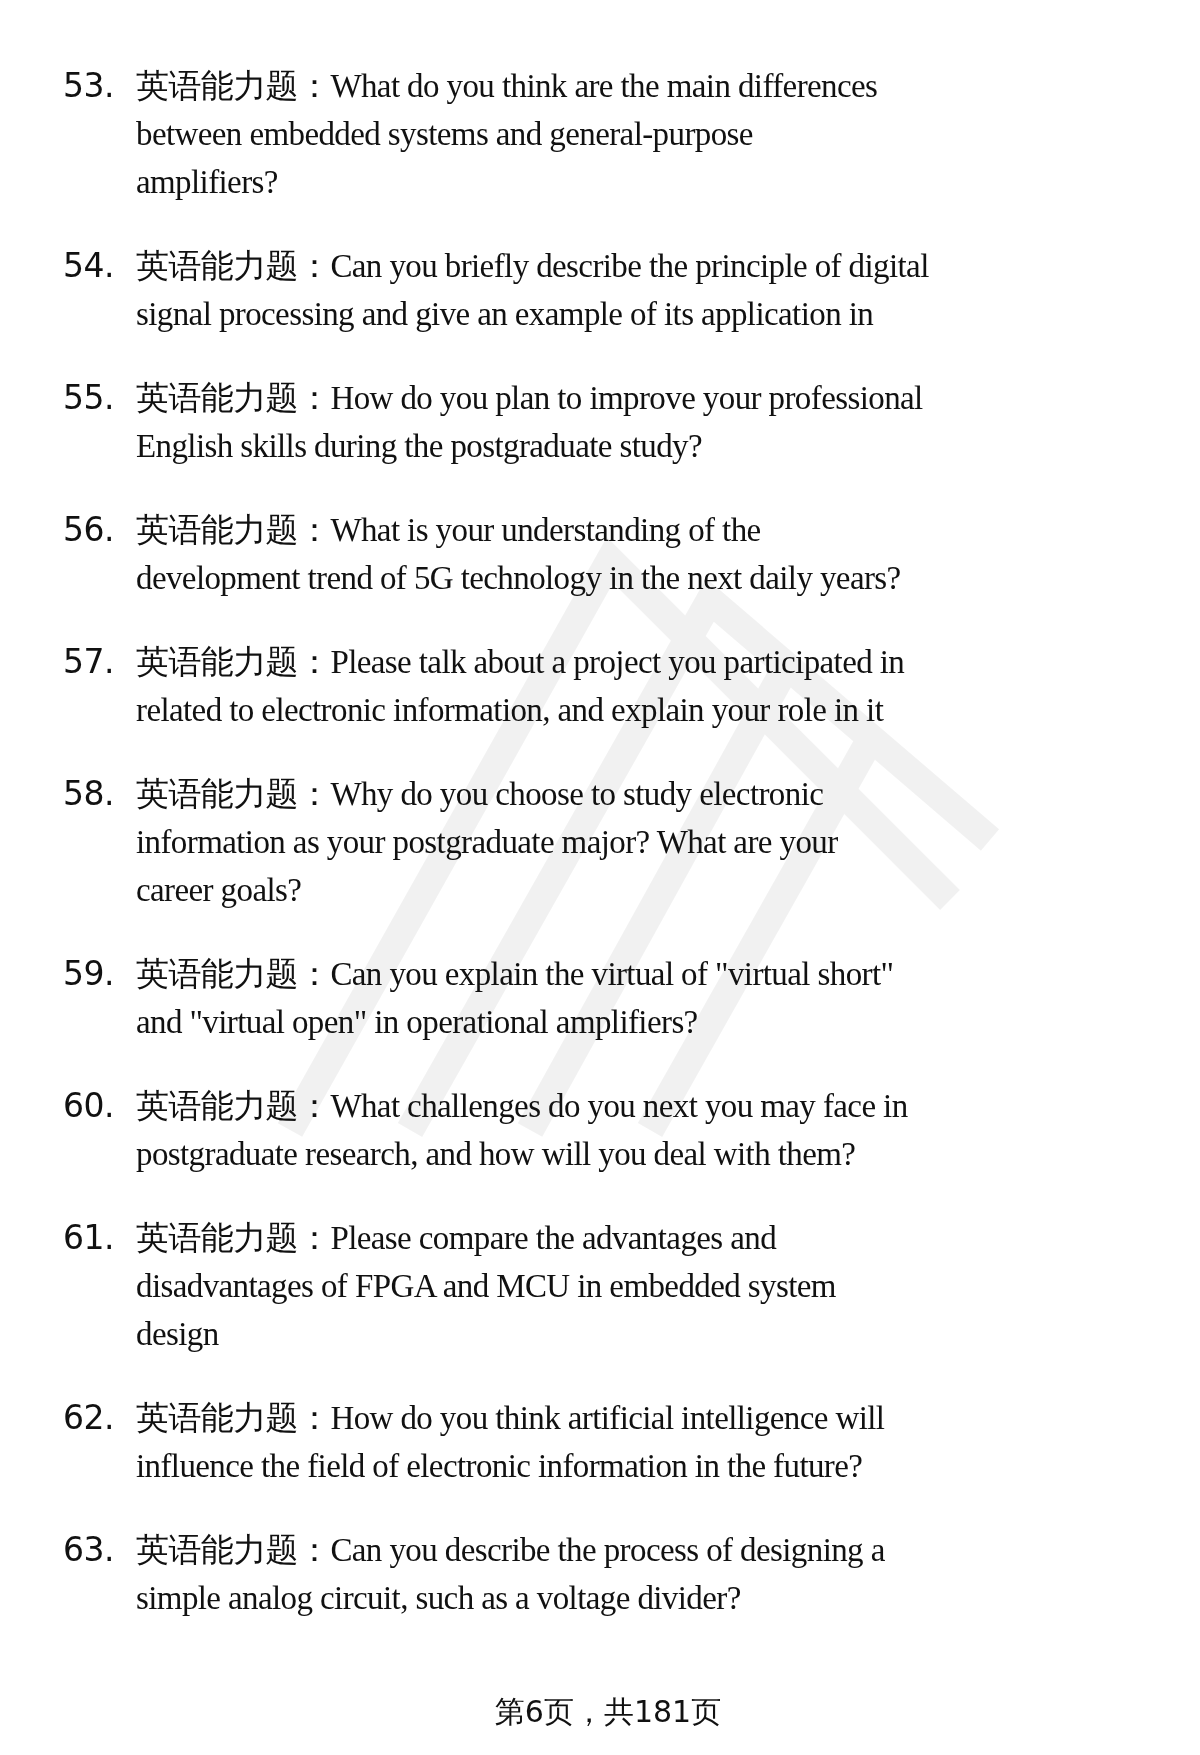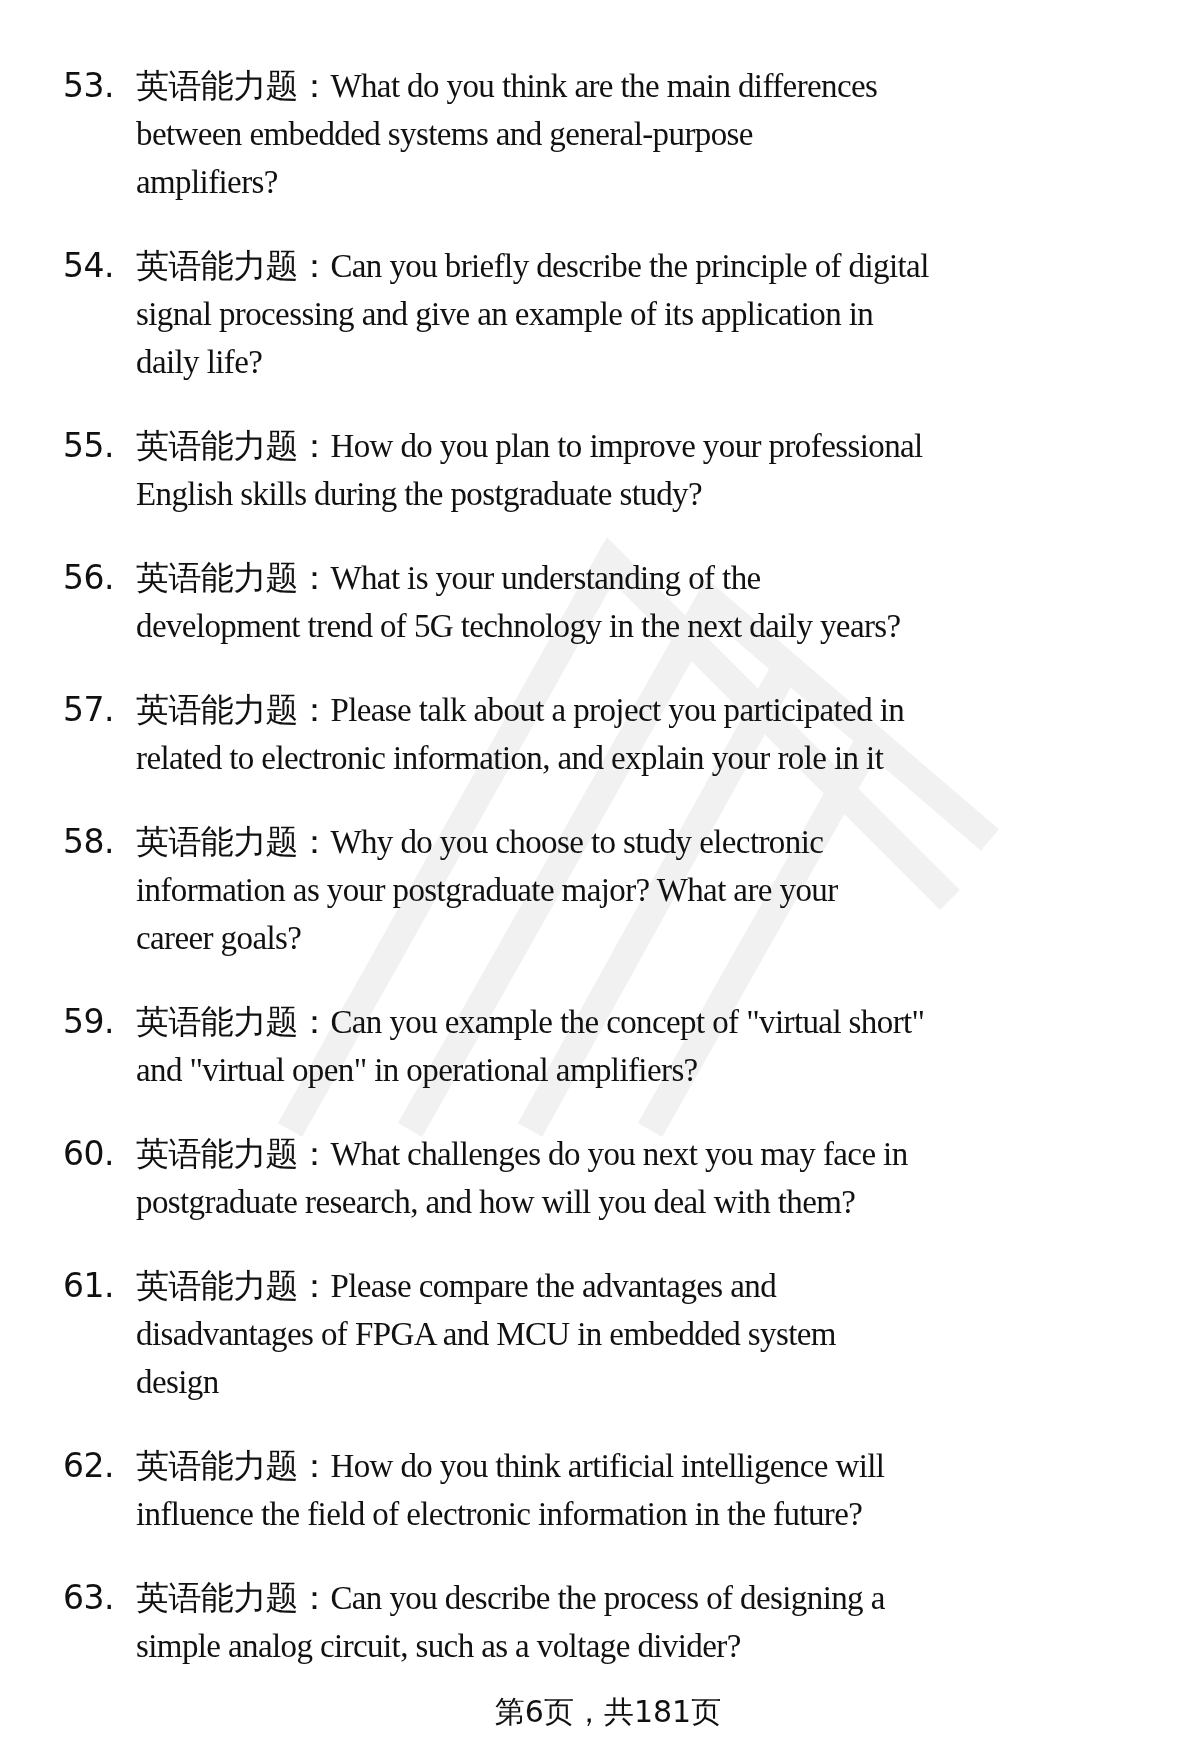--- a/index.html
+++ b/index.html
@@ -45,21 +45,20 @@
       <div><span>英语能力题：</span><span>What do you think are the main differences</span></div>
       <div>between embedded systems and general-purpose</div>
       <div>amplifiers?</div>
     </div>
   </div>
   <div class="item">
     <span class="num">54.</span>
     <div class="text">
       <div><span>英语能力题：</span><span>Can you briefly describe the principle of digital</span></div>
       <div>signal processing and give an example of its application in</div>
-      <div>daily life?</div>
     </div>
   </div>
   <div class="item">
     <span class="num">55.</span>
     <div class="text">
       <div><span>英语能力题：</span><span>How do you plan to improve your professional</span></div>
       <div>English skills during the postgraduate study?</div>
     </div>
   </div>
   <div class="item">
@@ -80,21 +79,21 @@
     <span class="num">58.</span>
     <div class="text">
       <div><span>英语能力题：</span><span>Why do you choose to study electronic</span></div>
       <div>information as your postgraduate major? What are your</div>
       <div>career goals?</div>
     </div>
   </div>
   <div class="item">
     <span class="num">59.</span>
     <div class="text">
-      <div><span>英语能力题：</span><span>Can you example the concept of "virtual short"</span></div>
+      <div><span>英语能力题：</span><span>Can you explain the virtual of "virtual short"</span></div>
       <div>and "virtual open" in operational amplifiers?</div>
     </div>
   </div>
   <div class="item">
     <span class="num">60.</span>
     <div class="text">
       <div><span>英语能力题：</span><span>What challenges do you next you may face in</span></div>
       <div>postgraduate research, and how will you deal with them?</div>
     </div>
   </div>

